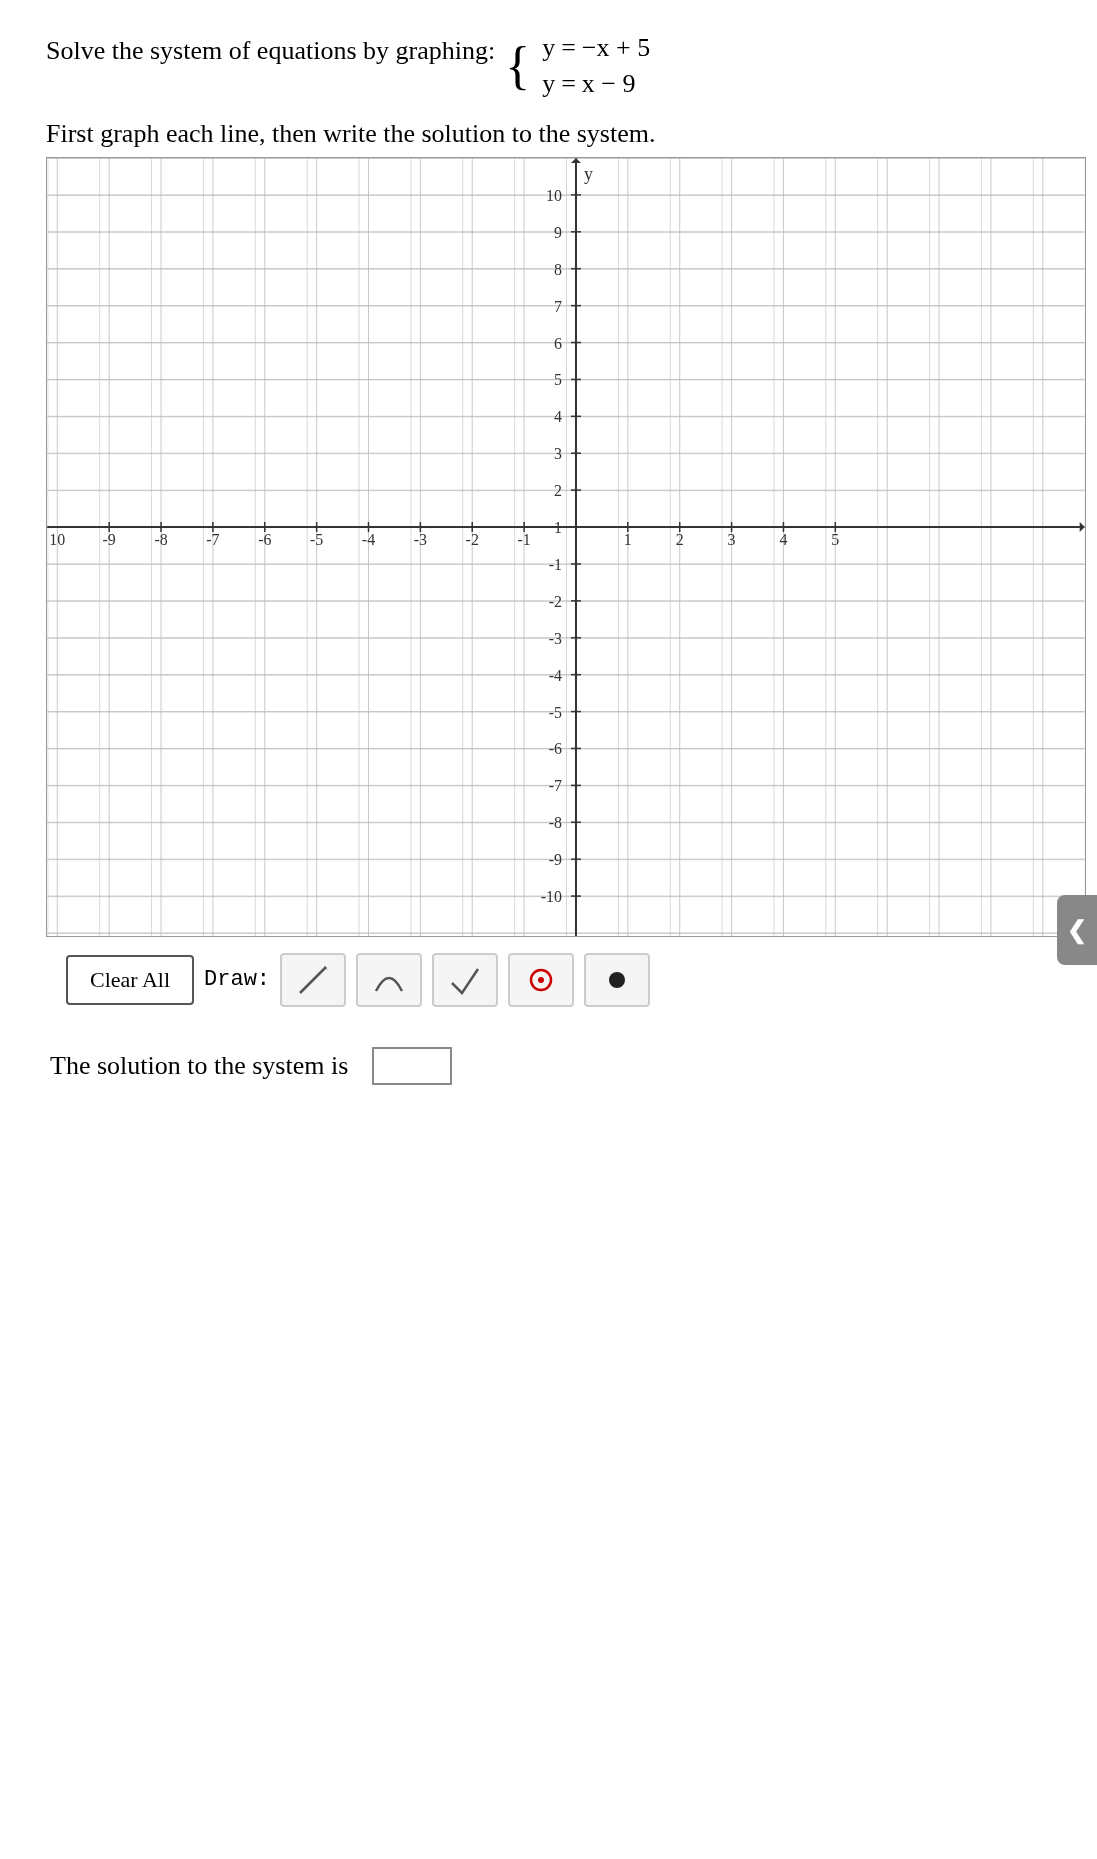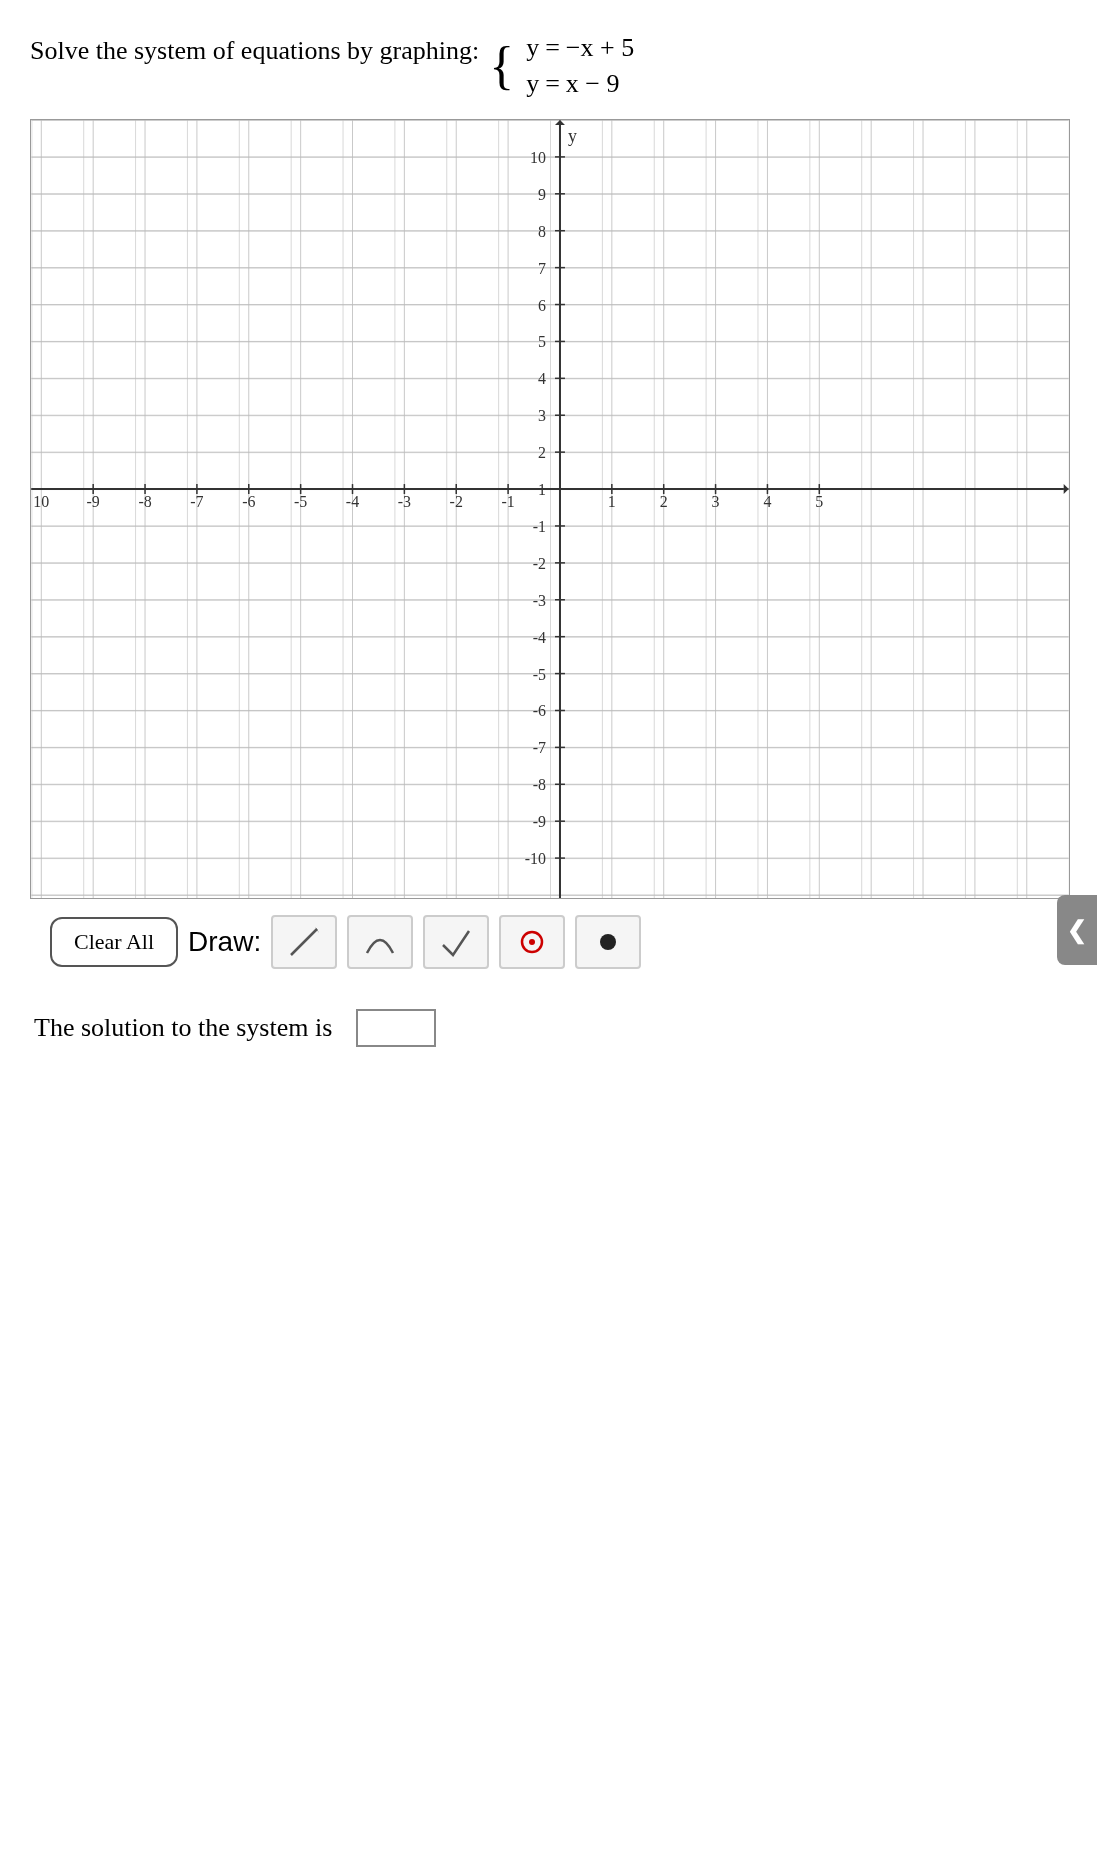--- a/index.html
+++ b/index.html
@@ -6,21 +6,21 @@
     body {
       font-family: 'Times New Roman', Times, serif;
       background: #fff;
       width: 1097px;
       min-height: 1859px;
       position: relative;
       overflow-x: hidden;
     }
 
     .page {
-      padding: 30px 30px 40px 30px;
+      padding: 30px 30px 40px 46px;
       position: relative;
     }
 
     .equation-system {
       display: inline-flex;
       flex-direction: column;
       font-size: 26px;
       position: relative;
       margin-left: 8px;
     }
@@ -71,26 +71,26 @@
       flex-wrap: wrap;
     }
 
     .clear-all-btn {
       border: 2px solid #555;
       background: #fff;
       padding: 10px 22px;
       font-size: 22px;
       font-family: 'Times New Roman', Times, serif;
       cursor: pointer;
-      border-radius: 12px;
+      border-radius: 4px;
     }
 
     .draw-label {
-      font-size: 28px;
-      font-family: Liberation Sans, sans-serif;
+      font-size: 22px;
+      font-family: Liberation Mono, monospace;
     }
 
     .tool-btn {
       border: 2px solid #ccc;
       background: #f5f5f5;
       padding: 8px 14px;
       cursor: pointer;
       border-radius: 4px;
       display: flex;
       align-items: center;
@@ -175,20 +175,21 @@
         </div>
         <div class="eq-row">
           <span>y</span>
           <span>=</span>
           <span>x − 9</span>
         </div>
       </div>
     </div>
   </div>
 
+  <div class="instructions">First graph each line, then write the solution to the system.</div>
 
   <div class="graph-container">
     <svg class="grid-svg" viewBox="0 0 1040 780" xmlns="http://www.w3.org/2000/svg">
 
       <defs>
         <pattern id="smallGrid" width="52" height="37" patternUnits="userSpaceOnUse">
           <path d="M 52 0 L 0 0 0 37" fill="none" stroke="#ccc" stroke-width="0.8"></path>
         </pattern>
         <pattern id="grid" width="52" height="37" patternUnits="userSpaceOnUse">
           <rect width="52" height="37" fill="url(#smallGrid)"></rect>

